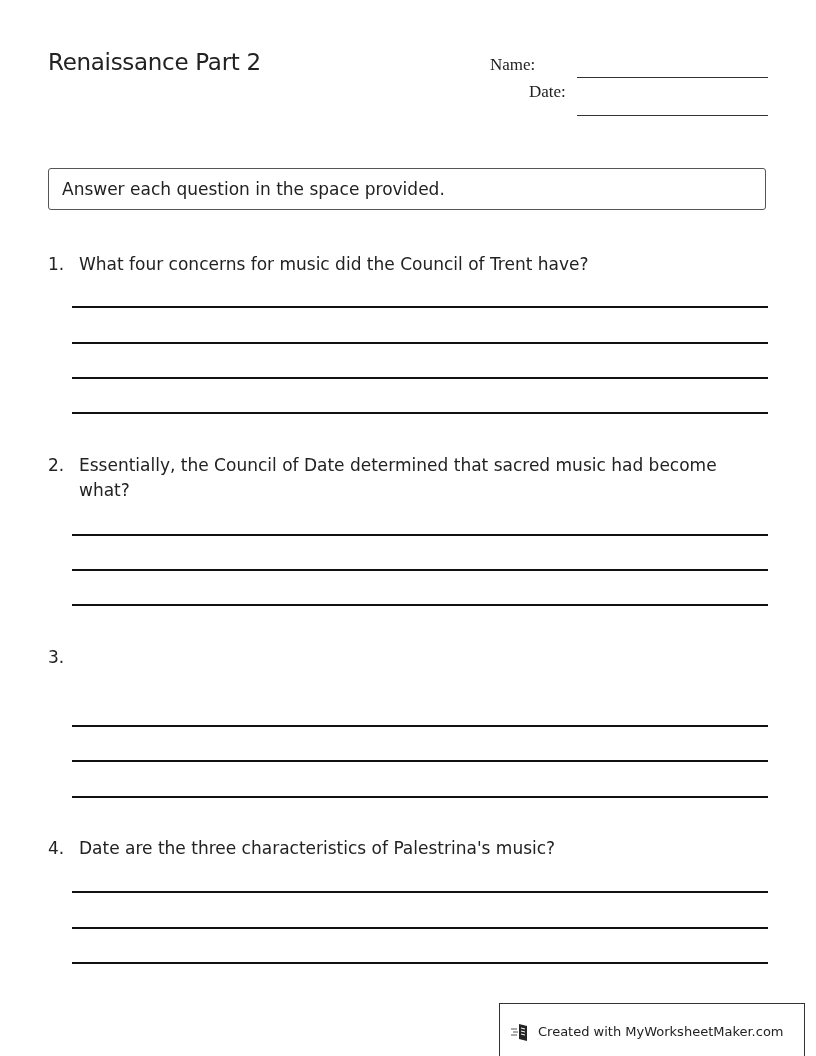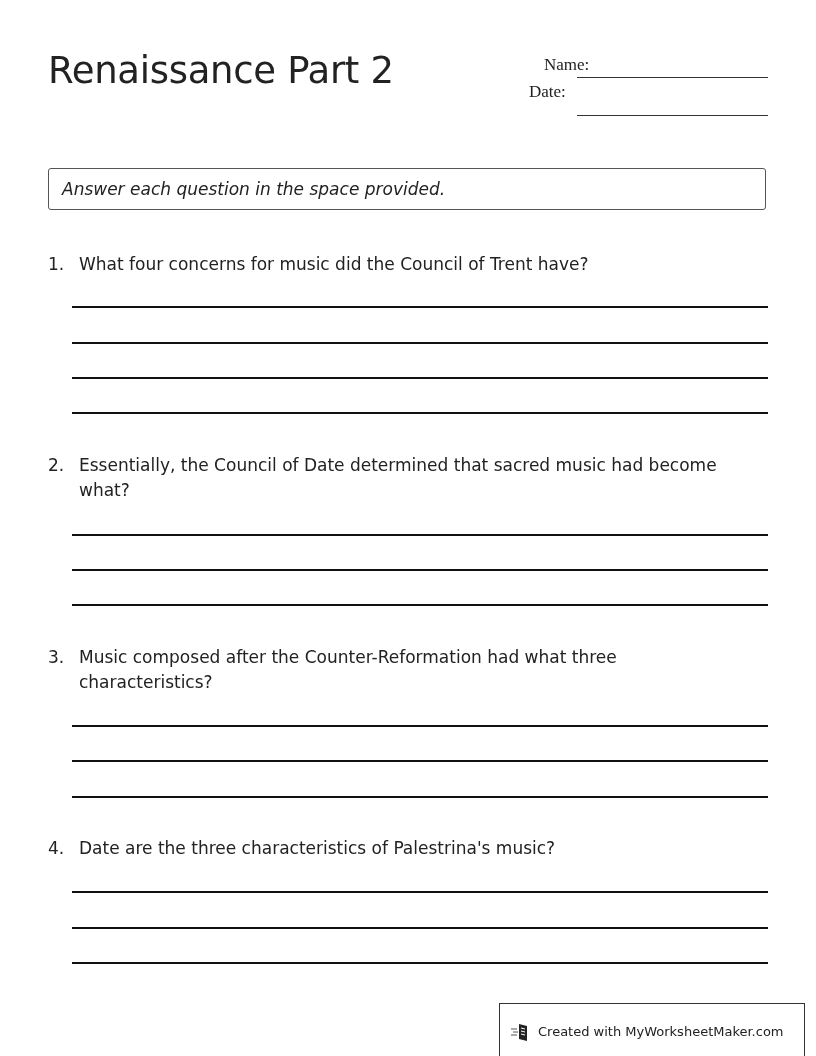--- a/index.html
+++ b/index.html
@@ -1,34 +1,34 @@
 <!DOCTYPE html>
 <html><head>
 <meta charset="utf-8">
 <style>
   html, body { margin:0; padding:0; background:#fff; }
   body { width:816px; height:1056px; position:relative; overflow:hidden; font-family:"DejaVu Sans", sans-serif; color:#222; }
-  .title { position:absolute; left:48px; top:49px; font-size:37px; font-weight:normal; color:#222; letter-spacing:-0.3px; }
+  .title { position:absolute; left:48px; top:49px; font-size:23px; font-weight:normal; color:#222; letter-spacing:-0.3px; }
   .field { position:absolute; font-family:"Liberation Serif", serif; font-size:17px; color:#222; }
   .field-line { position:absolute; height:1px; background:#333; }
-  .instructions { position:absolute; left:48px; top:168px; width:718px; height:42px; border:1px solid #555; border-radius:3px; box-sizing:border-box; padding:0 13px; line-height:40px; font-size:17px; color:#222;font-style:italic; }
+  .instructions { position:absolute; left:48px; top:168px; width:718px; height:42px; border:1px solid #555; border-radius:3px; box-sizing:border-box; padding:0 13px; line-height:40px; font-size:17px; color:#222; }
   .q { position:absolute; left:48px; width:720px; font-size:17px; line-height:25px; color:#222; }
   .q .num { position:absolute; left:0; top:0; }
   .q .text { display:block; margin-left:31px; }
   .aline { position:absolute; left:72px; width:696px; height:2px; background:#111; }
   .footer { position:absolute; left:499px; top:1003px; width:306px; height:57px; border:1px solid #333; box-sizing:border-box; display:flex; align-items:center; padding-left:10px; font-size:13px; color:#222; }
   .footer svg { margin-right:6px; }
 </style>
 </head>
 <body>
 
 <div>
   <h1 class="title" style="margin:0;">Renaissance Part 2</h1>
 
-  <span class="field" style="left:544px; top:55px;text-align:right;">Name:</span>
+  <span class="field" style="left:490px; top:55px;text-align:right;">Name:</span>
   <div class="field-line" style="left:577px; top:77px; width:191px;"></div>
 
   <span class="field" style="left:529px; top:82px;">Date:</span>
   <div class="field-line" style="left:577px; top:115px; width:191px;"></div>
 
   <div class="instructions">Answer each question in the space provided.</div>
 
   <div class="q" style="top:252px;">
     <span class="num">1.</span>
     <span class="text">What four concerns for music did the Council of Trent have?</span>
@@ -41,21 +41,20 @@
   <div class="q" style="top:453px;">
     <span class="num">2.</span>
     <span class="text">Essentially, the Council of Date determined that sacred music had become what?</span>
   </div>
   <div class="aline" style="top:534px;"></div>
   <div class="aline" style="top:569px;"></div>
   <div class="aline" style="top:604px;"></div>
 
   <div class="q" style="top:645px;">
     <span class="num">3.</span>
-    <span class="text" style="width:600px;">Music composed after the Counter-Reformation had what three characteristics?</span>
   </div>
   <div class="aline" style="top:725px;"></div>
   <div class="aline" style="top:760px;"></div>
   <div class="aline" style="top:796px;"></div>
 
   <div class="q" style="top:836px;">
     <span class="num">4.</span>
     <span class="text">Date are the three characteristics of Palestrina's music?</span>
   </div>
   <div class="aline" style="top:891px;"></div>

